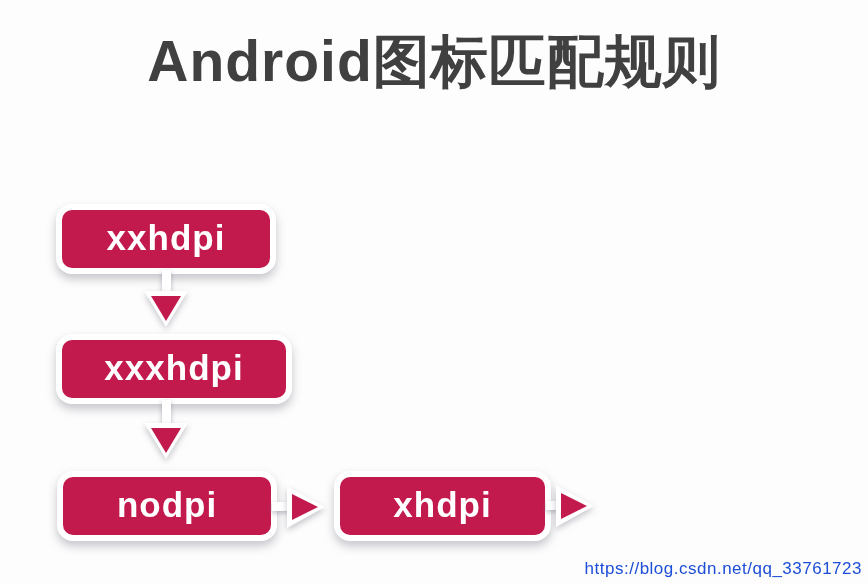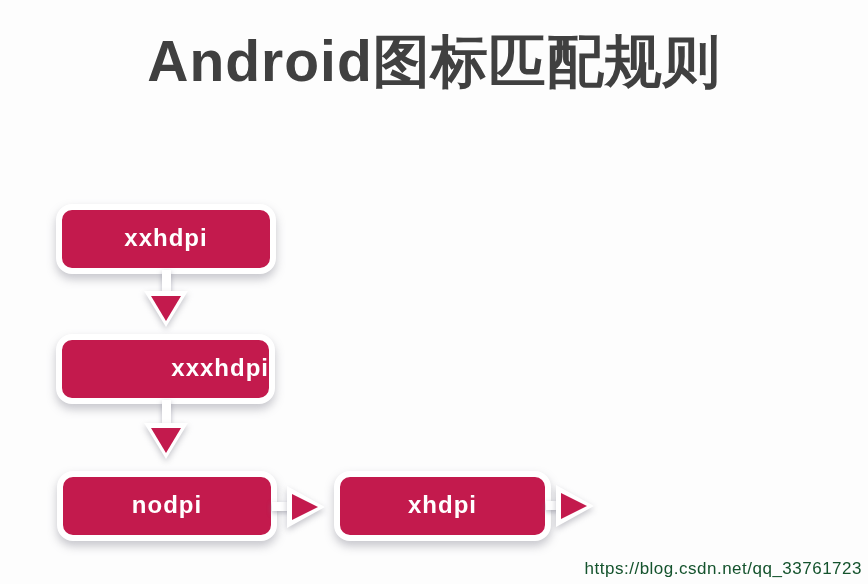--- a/index.html
+++ b/index.html
@@ -33,21 +33,21 @@
     background: #c31a4d;
     border: 6px solid #ffffff;
     border-radius: 16px;
     box-shadow: 0 5px 10px rgba(130, 130, 145, 0.45);
     display: flex;
     align-items: center;
     justify-content: center;
   }
   .node .label {
     color: #ffffff;
-    font-size: 24px;
+    font-size: 35px;
     font-weight: bold;
     letter-spacing: 1px;
     line-height: 1;
     padding-bottom: 3px;
   }
   .stem-v {
     position: absolute;
     width: 9px;
     background: #ffffff;
     box-shadow: 0 2px 5px rgba(130, 130, 145, 0.55);
@@ -60,26 +60,26 @@
   }
   .tri {
     position: absolute;
     filter: drop-shadow(0 3px 3px rgba(130, 130, 145, 0.45));
   }
   .watermark {
     position: absolute;
     right: 6px;
     bottom: 5px;
     font-size: 17px;
-    color: #14532d;
+    color: #1d4ed8;
     letter-spacing: 0.5px;
   }
   
   #node-0 { left: 56px;  top: 204px; width: 220px; height: 70px; }
-  #node-1 { left: 56px;  top: 334px; width: 219px; height: 70px; justify-content: flex-end; }
+  #node-1 { left: 56px;  top: 334px; width: 236px; height: 70px; }
   #node-2 { left: 57px;  top: 471px; width: 220px; height: 70px; align-items: center; }
   #node-3 { left: 334px; top: 471px; width: 217px; height: 70px; }
   #node-4 { left: 594px; top: 469px; width: 215px; height: 70px; }
   
   #stem-0 { left: 162px; top: 270px; height: 24px; }
   #tri-0  { left: 144px; top: 291px; }
   #stem-1 { left: 162px; top: 400px; height: 24px; }
   #tri-1  { left: 144px; top: 423px; }
   #stem-2 { left: 272px; top: 502px; width: 22px; }
   #tri-2  { left: 287px; top: 486px; }

